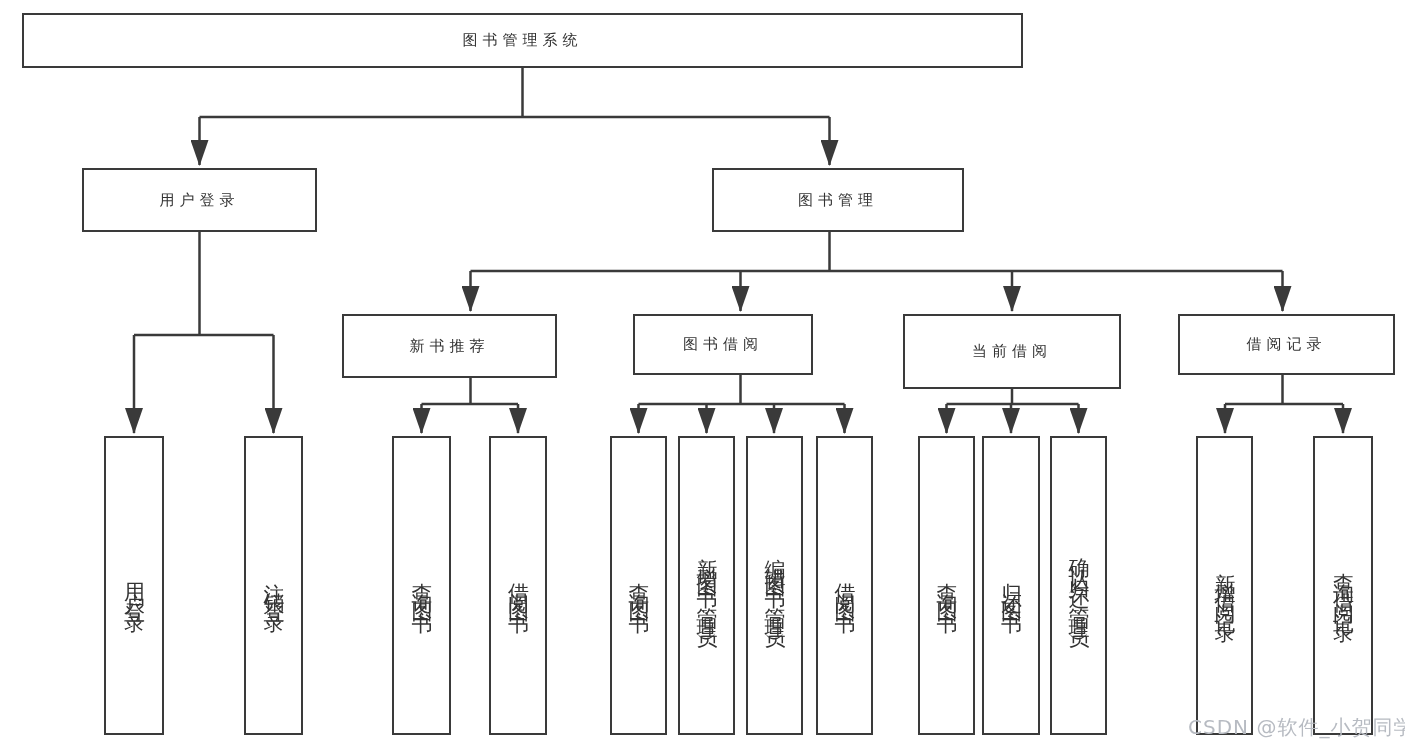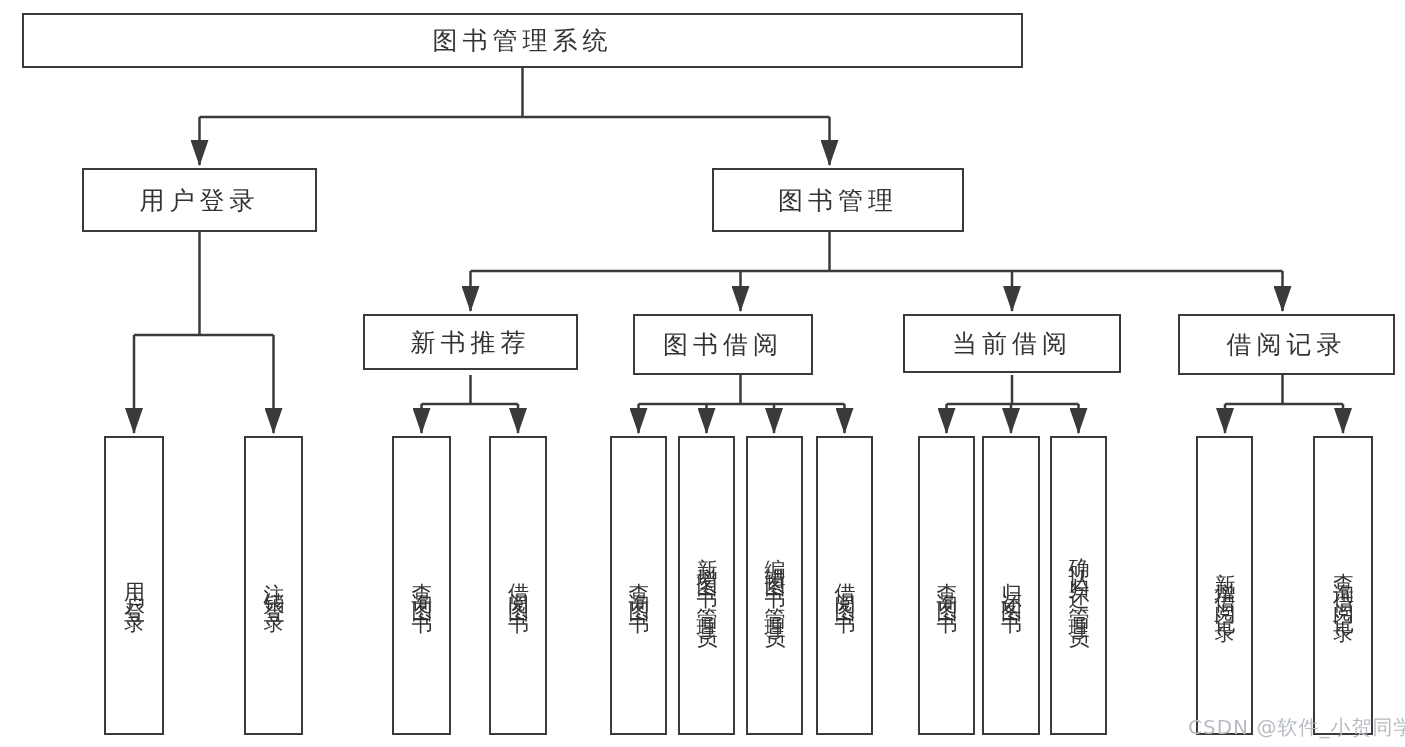--- a/index.html
+++ b/index.html
@@ -10,21 +10,21 @@
     font-family:"DejaVu Sans","Liberation Sans",sans-serif;
   }
   #connectors{position:absolute;left:0;top:0;z-index:1;}
   #connectors path,#connectors line{stroke:var(--line,#3a3a3a);stroke-width:2.5;fill:none;}
   #connectors marker path{fill:var(--line,#3a3a3a);stroke:none;}
   .node{
     position:absolute;box-sizing:border-box;z-index:2;
     border:2.5px solid var(--line,#3a3a3a);background:#ffffff;
     display:flex;align-items:center;justify-content:center;
   }
-  .node.h{font-size:25px;letter-spacing:5px;white-space:nowrap;}
+  .node.h{font-size:15px;letter-spacing:5px;white-space:nowrap;}
   .node.v .vtext{
     writing-mode:vertical-rl;text-orientation:upright;
     font-size:21px;letter-spacing:10px;line-height:1.1;
   }
   .watermark{
     position:absolute;z-index:6;
     color:var(--watermark,#b7bbc2);
     font-size:20px;letter-spacing:1px;white-space:nowrap;
   }
 </style>
@@ -91,23 +91,23 @@
     <line x1="1225" y1="404" x2="1225" y2="433" marker-end="url(#ah)"></line>
     <line x1="1343" y1="404" x2="1343" y2="433" marker-end="url(#ah)"></line>
   </g>
 </svg>
 
 <div class="node h" style="left:22px;top:13px;width:1001px;height:55px">图书管理系统</div>
 
 <div class="node h" style="left:82px;top:168px;width:235px;height:64px">用户登录</div>
 <div class="node h" style="left:712px;top:168px;width:252px;height:64px">图书管理</div>
 
-<div class="node h" style="left:363px;top:314px;width:215px;height:56px">新书推荐</div>
+<div class="node h" style="left:342px;top:314px;width:215px;height:64px">新书推荐</div>
 <div class="node h" style="left:633px;top:314px;width:180px;height:61px">图书借阅</div>
-<div class="node h" style="left:903px;top:314px;width:218px;height:59px">当前借阅</div>
+<div class="node h" style="left:903px;top:314px;width:218px;height:75px">当前借阅</div>
 <div class="node h" style="left:1178px;top:314px;width:217px;height:61px">借阅记录</div>
 
 <div class="node v" style="left:104px;top:436px;width:60px;height:299px">
   <span class="vtext">用户登录</span>
 </div>
 <div class="node v" style="left:244px;top:436px;width:59px;height:299px">
   <span class="vtext">注销登录</span>
 </div>
 
 <div class="node v" style="left:392px;top:436px;width:59px;height:299px">

